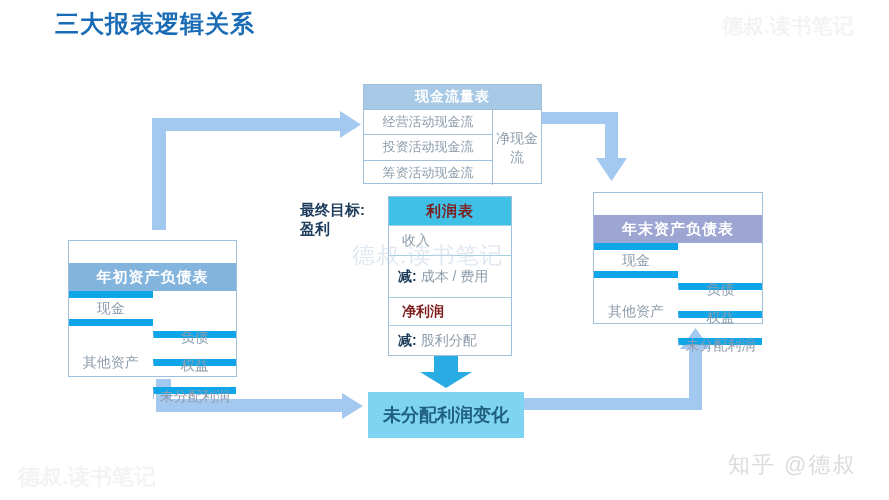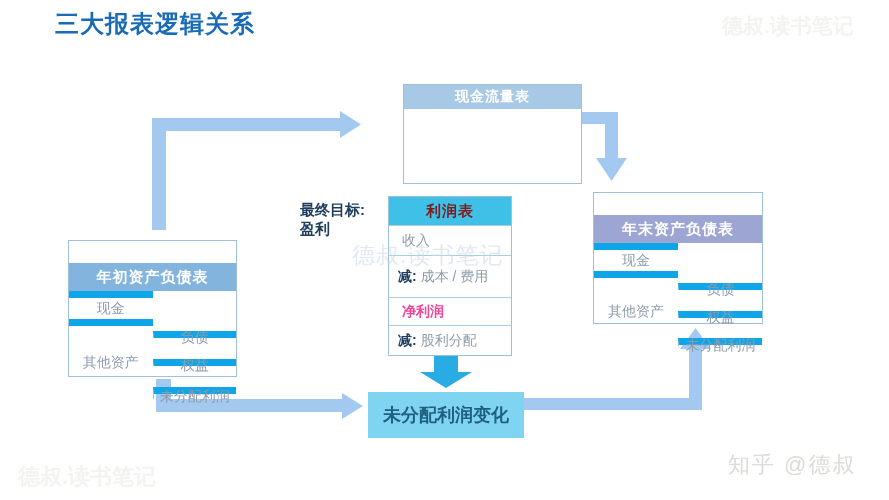--- a/index.html
+++ b/index.html
@@ -31,21 +31,21 @@
   .tbl .hdr {
     display: flex; align-items: center; justify-content: center;
     color: #ffffff; font-weight: bold; font-size: 15px; letter-spacing: 1px;
   }
   .cell {
     display: flex; align-items: center; justify-content: center;
     color: #8d9cab; font-size: 14px; background: transparent;
   }
 
   
-  .cf { left: 363px; top: 84px; width: 179px; height: 100px; margin-left: 40px; }
+  .cf { left: 363px; top: 84px; width: 179px; height: 100px; }
   .cf .hdr { height: 24px; font-size: 14px; }
   .cf .body { display: grid; grid-template-columns: 128px 1fr; height: 76px; }
   .cf .rows { display: grid; grid-template-rows: 1fr 1fr 1fr; }
   .cf .rows .cell { border-top: 1px solid #9fc0dc; font-size: 13px; }
   .cf .net {
     border-top: 1px solid #9fc0dc; border-left: 1px solid #9fc0dc;
     text-align: center; padding: 0 3px; line-height: 1.3; font-size: 14px;
   }
 
   
@@ -62,21 +62,21 @@
 
   
   .income { left: 388px; top: 196px; width: 124px; }
   .income .hdr { height: 28px; color: #7f1d1d; font-size: 15px; }
   .income .row {
     display: flex; align-items: center; padding-left: 9px;
     border-top: 1px solid #a6cfe2; font-size: 14px; color: #8d9cab;
     background: #fff;
   }
   .income .row .pfx { color: #1e3c5c; font-weight: bold; margin-right: 4px; white-space: pre; }
-  .income .row.strong { color: #ec4899; font-weight: bold; }
+  .income .row.strong { color: #7f1d1d; font-weight: bold; }
   .r-income  { height: 30px; }
   .r-cost    { height: 42px; }
   .r-net     { height: 28px; }
   .r-divid   { height: 30px; }
 
   .goal-label {
     left: 300px; top: 201px; width: 86px; text-align: left;
     font-size: 15px; font-weight: bold; color: #1e3c5c; line-height: 1.25;
     z-index: 10;
   }
@@ -121,20 +121,28 @@
       <polygon class="arrow-blue" points="680,349 711,349 695.5,328" fill="#a4c9f1"></polygon>
     </g>
     <g>
       <rect class="arrow-cyan" x="434" y="352" width="24" height="20" fill="#29ace4"></rect>
       <polygon class="arrow-cyan" points="420,372 472,372 446,388" fill="#29ace4"></polygon>
     </g>
   </svg>
 
   <div class="abs tbl cf">
     <div class="hdr" style="background-color: rgb(167, 201, 229);">现金流量表</div>
+    <div class="body">
+      <div class="rows">
+        <div class="cell">经营活动现金流</div>
+        <div class="cell">投资活动现金流</div>
+        <div class="cell">筹资活动现金流</div>
+      </div>
+      <div class="cell net">净现金流</div>
+    </div>
   </div>
 
   <div class="abs goal-label">
     <div>最终目标:</div>
     <div>盈利</div>
   </div>
 
   <div class="abs tbl income">
     <div class="hdr" style="background-color: rgb(63, 192, 230);">利润表</div>
     <div class="row r-income">

